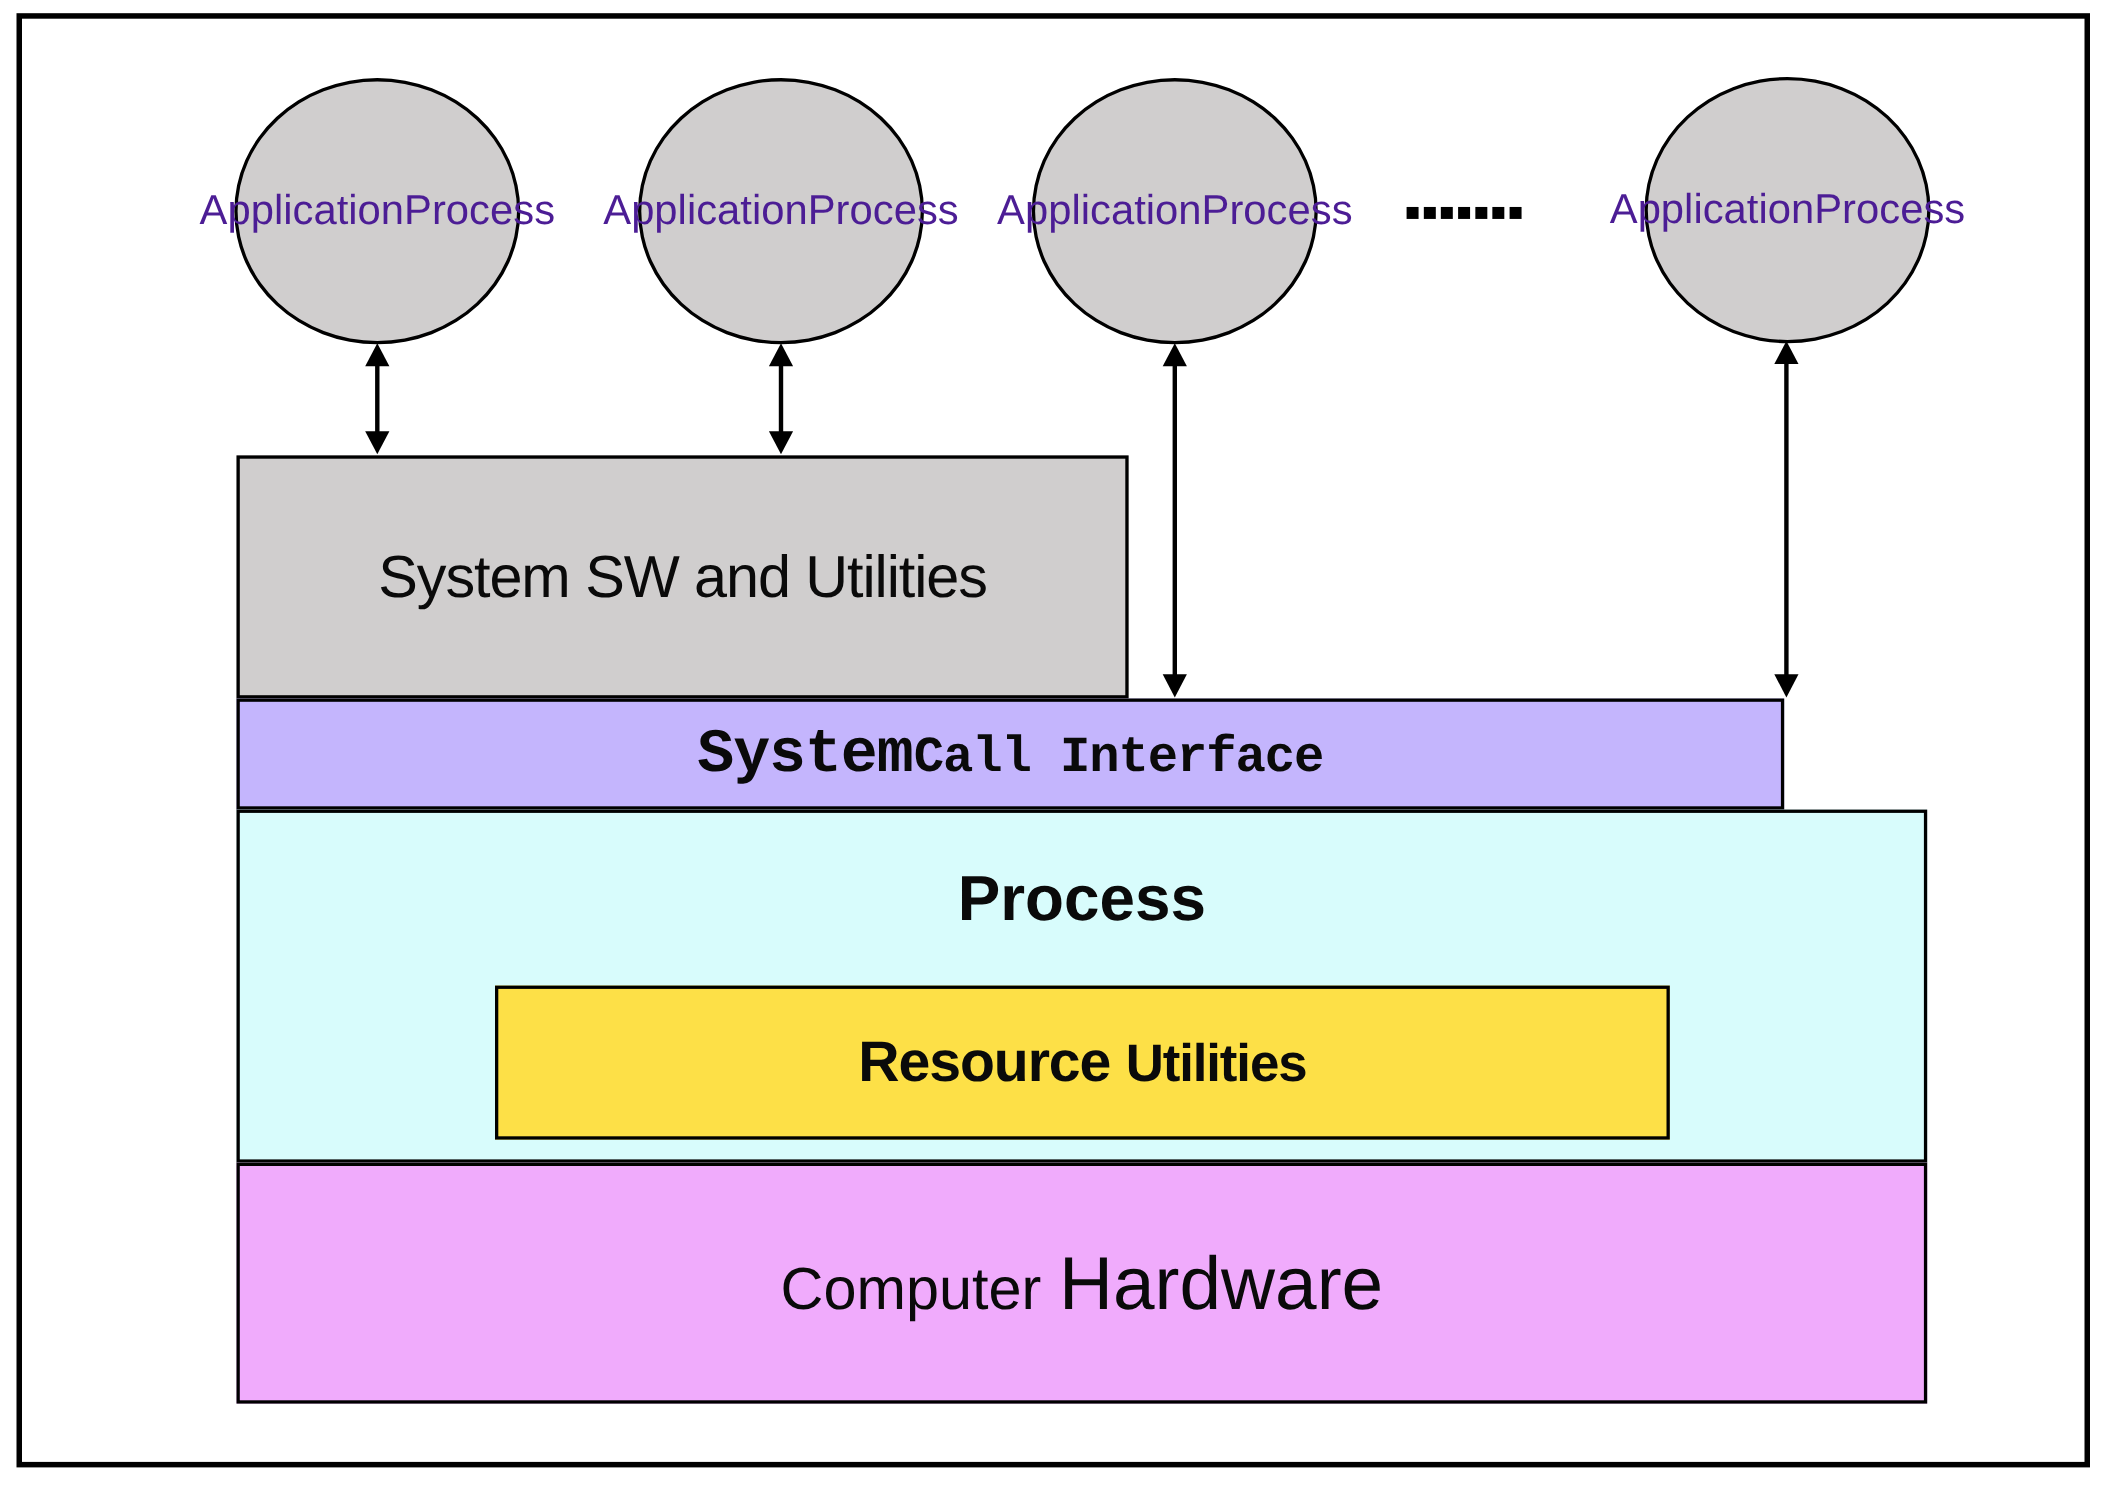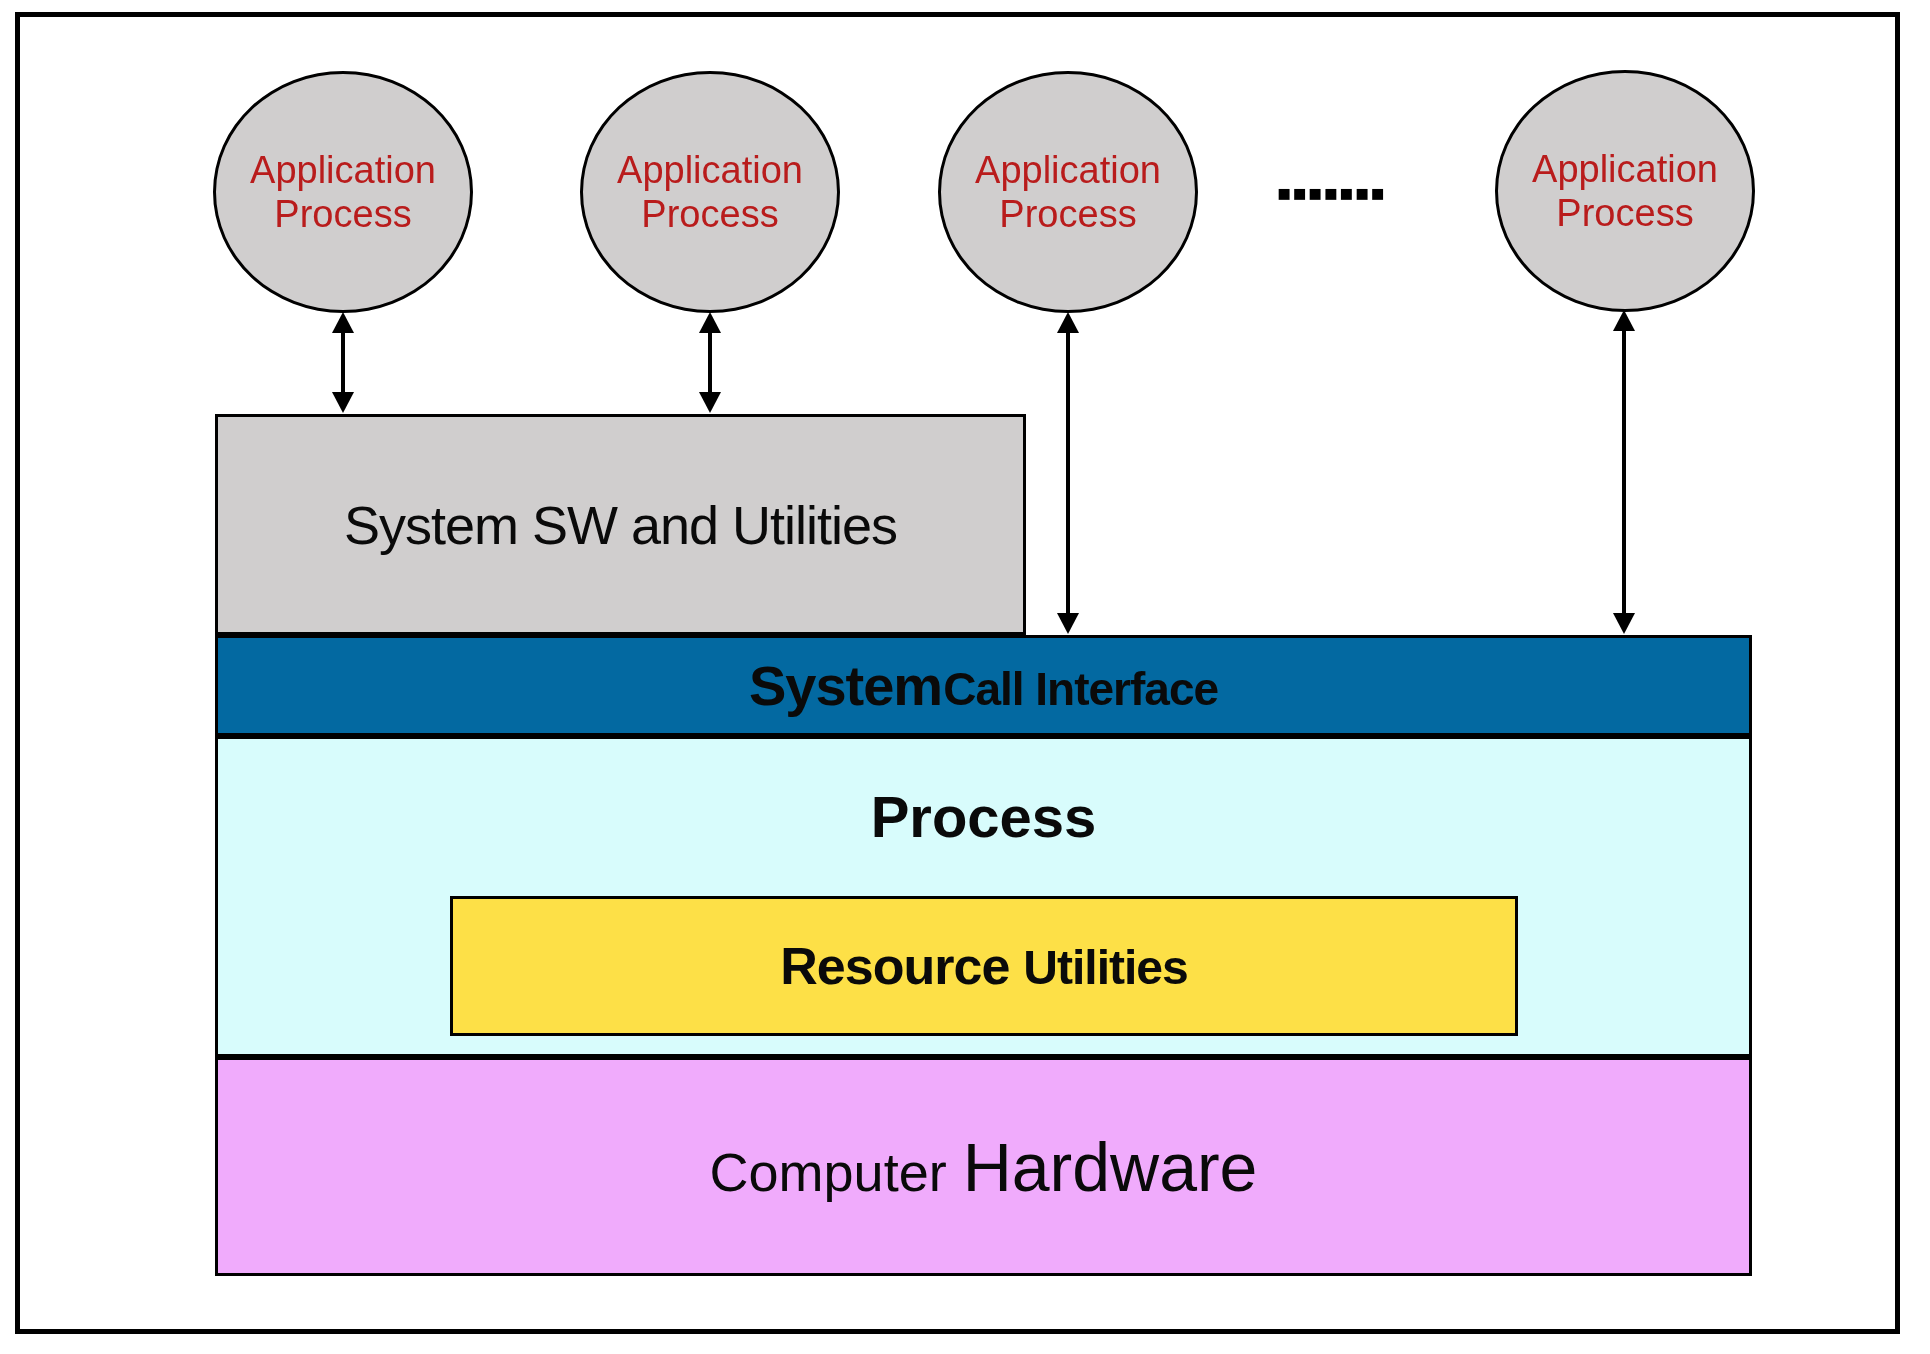--- a/index.html
+++ b/index.html
@@ -24,27 +24,27 @@
     background:#ffffff;
   }
   .circle{
     position:absolute;
     width:260px; height:242px;
     border-radius:50%;
     background:#d0cece;
     border:3px solid #000;
     box-sizing:border-box;
     display:flex;
-    flex-direction:column;
+    flex-direction:row;
     align-items:center;
     justify-content:center;
     text-align:center;
     font-size:38px;
     line-height:1.16;
-    color:#b91c1c;
+    color:#4c1d95;
   }
   .c1{left:208px; top:66px;}
   .c2{left:575px; top:66px;}
   .c3{left:933px; top:66px;}
   .c4{left:1490px; top:66px;}
 
   .dots{
     position:absolute;
     left:1326px; top:188px;
     transform:translate(-50%,-50%);
@@ -68,22 +68,23 @@
   .sw-box{
     left:210px; top:409px;
     width:811px; height:221px;
     background:#d0cece;
     font-size:54px;
     letter-spacing:-1px;
     color:#0a0a0a;
   }
   .sci-box{
     left:210px; top:630px;
-    width:1537px; height:101px;
-    background:#0369a1;
+    width:1407px; height:101px;
+    background:#c4b5fd;
+    font-family:Liberation Mono, monospace;
   }
   .kernel-box{
     left:210px; top:731px;
     width:1537px; height:321px;
     background:#d8fcfc;
   }
   .kernel-label-wrap{
     position:absolute;
     left:210px; top:731px;
     width:1537px; height:160px;

